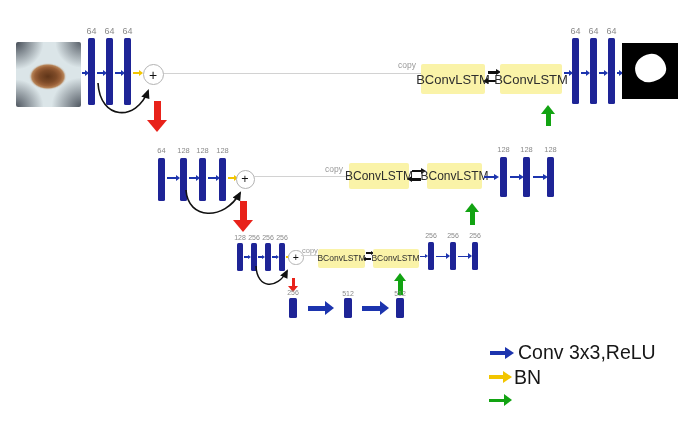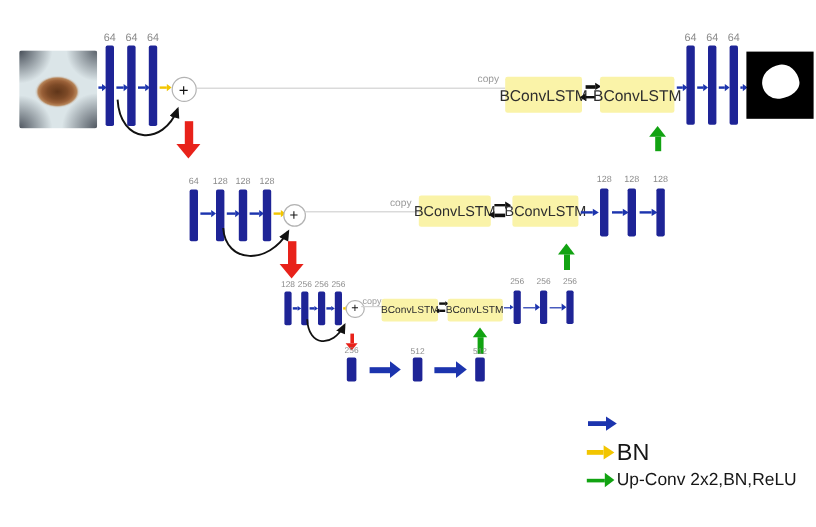--- a/index.html
+++ b/index.html
@@ -186,18 +186,18 @@
   <span class="ch xs" style="left:293px;top:288.5px">256</span>
   <div class="bar" style="left:289px;top:298px;width:8px;height:20px"></div>
   <div class="ae" style="left:308px;top:305.5px;width:17px;height:5px;--hl:9px;--hw:7px;color:var(--c-arrow)"></div>
   <span class="ch xs" style="left:348px;top:289.5px">512</span>
   <div class="bar" style="left:344px;top:298px;width:8px;height:20px"></div>
   <div class="ae" style="left:362px;top:305.5px;width:18px;height:5px;--hl:9px;--hw:7px;color:var(--c-arrow)"></div>
   <span class="ch xs" style="left:400px;top:290px">512</span>
   <div class="bar" style="left:396px;top:298px;width:8px;height:20px"></div>
 
   <div class="ae" style="left:490px;top:350.5px;width:15px;height:4px;--hl:9px;--hw:6.5px;color:var(--c-arrow)"></div>
+  <span class="legend-label" style="left:518px;top:341px;font-size:19.5px">Conv 3x3,ReLU</span>
   <div class="ae" style="left:489px;top:375px;width:14px;height:4px;--hl:9px;--hw:6.5px;color:var(--c-yellow)"></div>
   <span class="legend-label" style="left:514px;top:366px;font-size:19.5px">BN</span>
   <div class="ae" style="left:489px;top:398.5px;width:15px;height:3.5px;--hl:8.5px;--hw:6px;color:var(--c-green)"></div>
-  <span class="legend-label" style="left:514px;top:392px;font-size:14.5px">Up-Conv 2x2,BN,ReLU</span>
 
 </div>
 
 </body></html>

